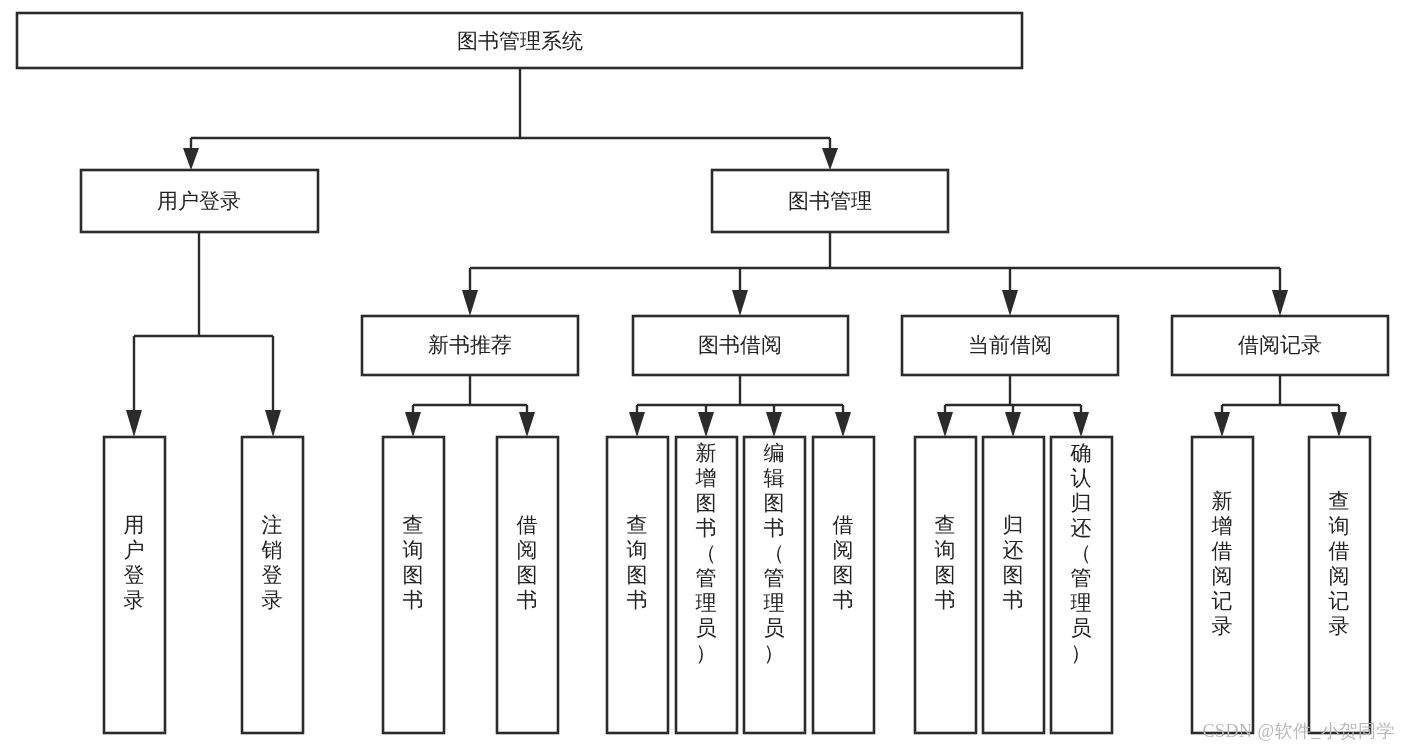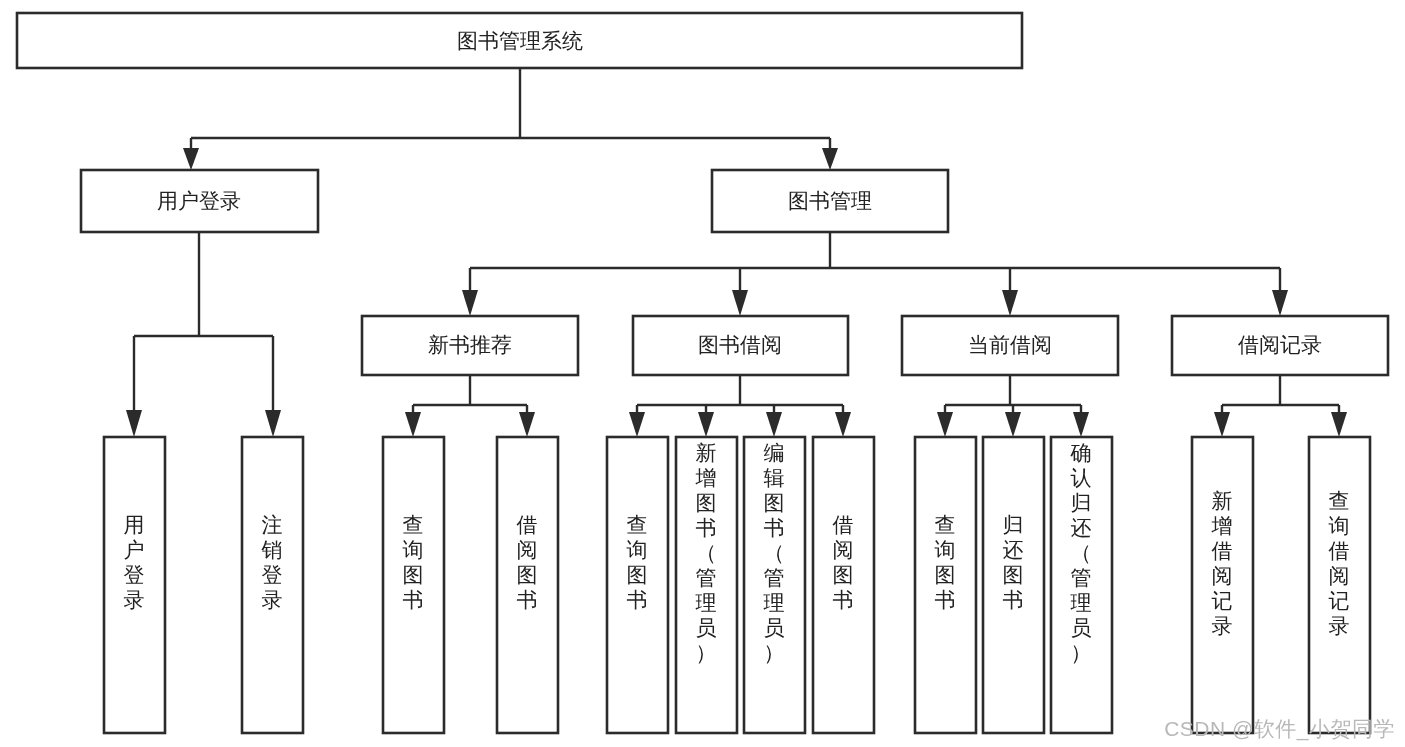--- a/index.html
+++ b/index.html
@@ -43,22 +43,22 @@
     fill: none;
   }
   .arrow-head {
     fill: #2b2b2b;
     stroke: none;
   }
   .watermark {
     position: absolute;
     right: 10px;
     bottom: 4px;
-    font-family: Liberation Sans, sans-serif;
-    font-size: 21px;
+    font-family: Liberation Serif, serif;
+    font-size: 18px;
     color: #b8b8b8;
     white-space: nowrap;
     letter-spacing: 0.5px;
     pointer-events: none;
   }
 </style>
 </head>
 <body>
 
 <svg id="diagram" viewBox="0 0 1405 747" xmlns="http://www.w3.org/2000/svg">

